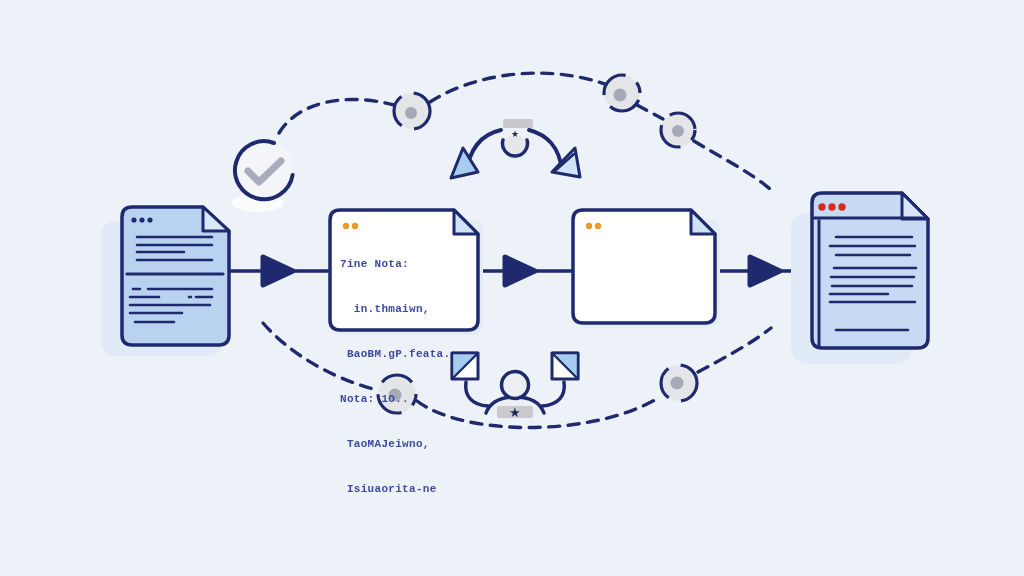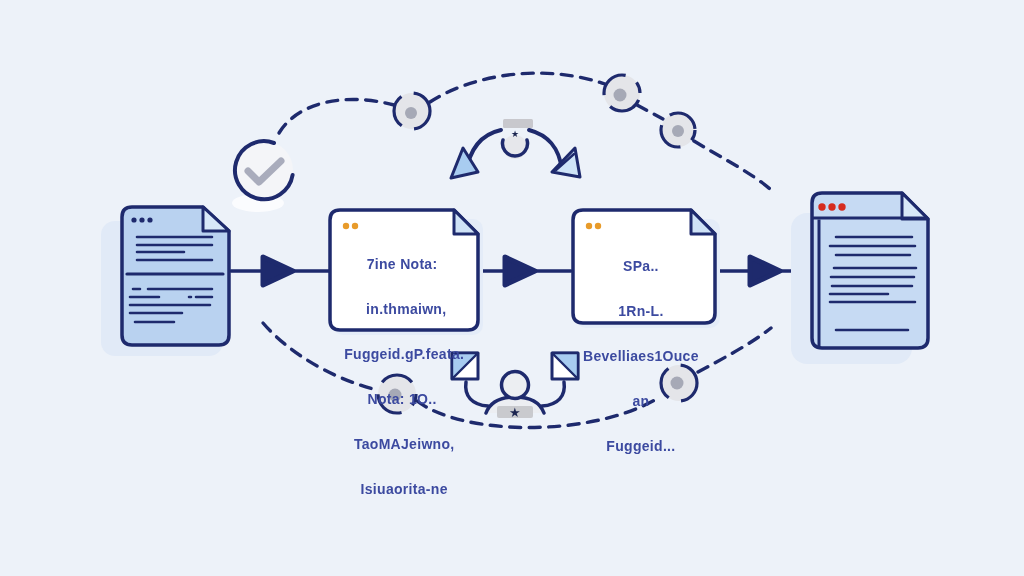--- a/index.html
+++ b/index.html
@@ -1,20 +1,20 @@
 <!DOCTYPE html>
 <html><head>
 <meta charset="utf-8">
 <style>
   html,body{margin:0;padding:0;background:#edf2f9;}
   #stage{position:relative;width:1024px;height:576px;background:#edf2f9;overflow:hidden;
          font-family:"DejaVu Sans","Liberation Sans",sans-serif;}
   #diagram-svg{position:absolute;left:0;top:0;}
-  .card-text{position:absolute;color:#3c4aa0;font-family:Liberation Sans, sans-serif;
-             font-size:14px;line-height:15px;white-space:pre;letter-spacing:.3px;font-weight:bold;text-align:center;}
+  .card-text{position:absolute;color:#3c4aa0;font-family:Liberation Mono, monospace;
+             font-size:11px;line-height:15px;white-space:pre;letter-spacing:.3px;font-weight:bold;}
 </style>
 </head>
 <body>
 
 <div id="stage">
 <svg id="diagram-svg" width="1024" height="576" viewBox="0 0 1024 576">
 
   <g fill="none" stroke="#1e2a6d" stroke-width="3.4" stroke-linecap="round" stroke-dasharray="11 8.5">
     <path d="M279 133 C 298 102, 345 92, 394 105"></path>
     <path d="M430 102 C 470 76, 540 62, 605 84"></path>
@@ -137,25 +137,18 @@
     <circle cx="842" cy="207" r="3.7" fill="#d62b1e"></circle>
     <path d="M812 218 H928" stroke="#1e2a6d" stroke-width="3"></path>
     <path d="M819 219.5 V346" stroke="#1e2a6d" stroke-width="3"></path>
     <path d="M836 237 H912 M830 246 H915 M836 255 H910 M834 268 H916 M831 277 H914 M832 286 H912 M830 294 H888 M830 302 H915 M836 330 H908" fill="none" stroke="#1e2a6d" stroke-width="2.6" stroke-linecap="round"></path>
   </g>
 </svg>
 
 <div class="card-text" style="left:340px;top:227px">
   <div>7ine Nota:</div>
   <div>  in.thmaiwn,</div>
-  <div> Fuggeid.gP.feata.</div>
+  <div> BaoBM.gP.feata.</div>
   <div>Nota: 1O..</div>
   <div> TaoMAJeiwno,</div>
   <div> Isiuaorita-ne</div>
 </div>
-<div class="card-text" style="left:583px;top:229px">
-  <div>SPa..</div>
-  <div>1Rn-L.</div>
-  <div>Bevelliaes1Ouce</div>
-  <div>an</div>
-  <div>Fuggeid...</div>
-</div>
 </div>
 
 </body></html>

